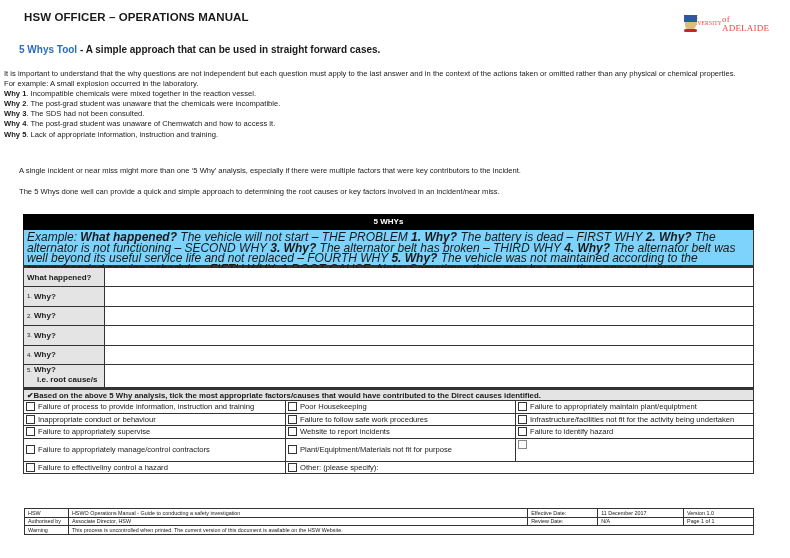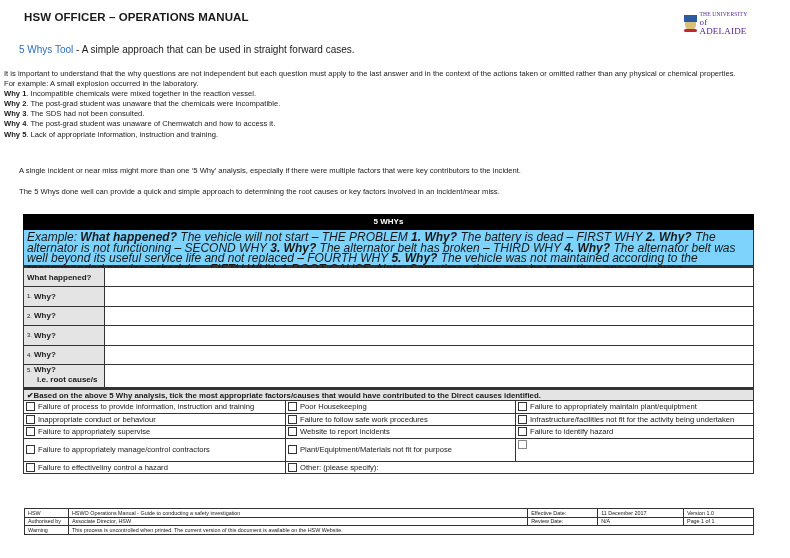--- a/index.html
+++ b/index.html
@@ -5,25 +5,25 @@
   * { box-sizing: border-box; margin: 0; padding: 0; }
   html, body { width: 790px; height: 558px; background: #ffffff; overflow: hidden; }
   body { position: relative; font-family: "Liberation Sans", sans-serif; color: #1a1a1a; }
 
   .header-title { position: absolute; left: 24px; top: 11px; font-size: 11.5px; font-weight: bold; letter-spacing: 0.1px; }
   .logo { position: absolute; left: 684px; top: 12px; width: 70px; height: 24px; display: flex; align-items: center; }
   .logo .crest { width: 13px; height: 18px; position: relative; margin-right: 3px; }
   .logo .crest .top { position: absolute; left: 0; top: 0; width: 13px; height: 7px; background: #2b5aa3; }
   .logo .crest .mid { position: absolute; left: 1px; top: 7px; width: 11px; height: 8px; background: #d9c07a; border-radius: 0 0 5px 5px; }
   .logo .crest .rib { position: absolute; left: 0; top: 14px; width: 13px; height: 3px; background: #c0272d; border-radius: 2px; }
-  .logo .txt { display: flex; flex-direction: column; line-height: 1; font-family: "Liberation Serif", serif; color: #4c1d95; }
+  .logo .txt { display: flex; flex-direction: row; line-height: 1; font-family: "Liberation Serif", serif; color: #ef4444; }
   .logo .txt .l1 { font-size: 5.5px; letter-spacing: 0.2px; }
   .logo .txt .l2 { font-size: 9px; letter-spacing: 0.2px; }
 
-  .subtitle { position: absolute; left: 19px; top: 44px; font-size: 10px; font-weight: normal; }
+  .subtitle { position: absolute; left: 19px; top: 44px; font-size: 10px; font-weight: bold; }
   .subtitle .accent { color: #2a6ebb; }
 
   .intro { position: absolute; left: 4px; top: 69px; width: 750px; font-size: 7.6px; line-height: 10.1px; }
   .intro b { font-weight: bold; }
   .para { position: absolute; left: 19px; font-size: 7.6px; }
   .p1 { top: 166px; }
   .p2 { top: 187px; }
 
   .main-table { position: absolute; left: 23px; top: 214px; width: 731px; border-collapse: collapse; }
   .bar-head { background: #000; color: #fff; font-size: 8px; font-weight: bold; text-align: center; height: 16px; line-height: 16px; }

